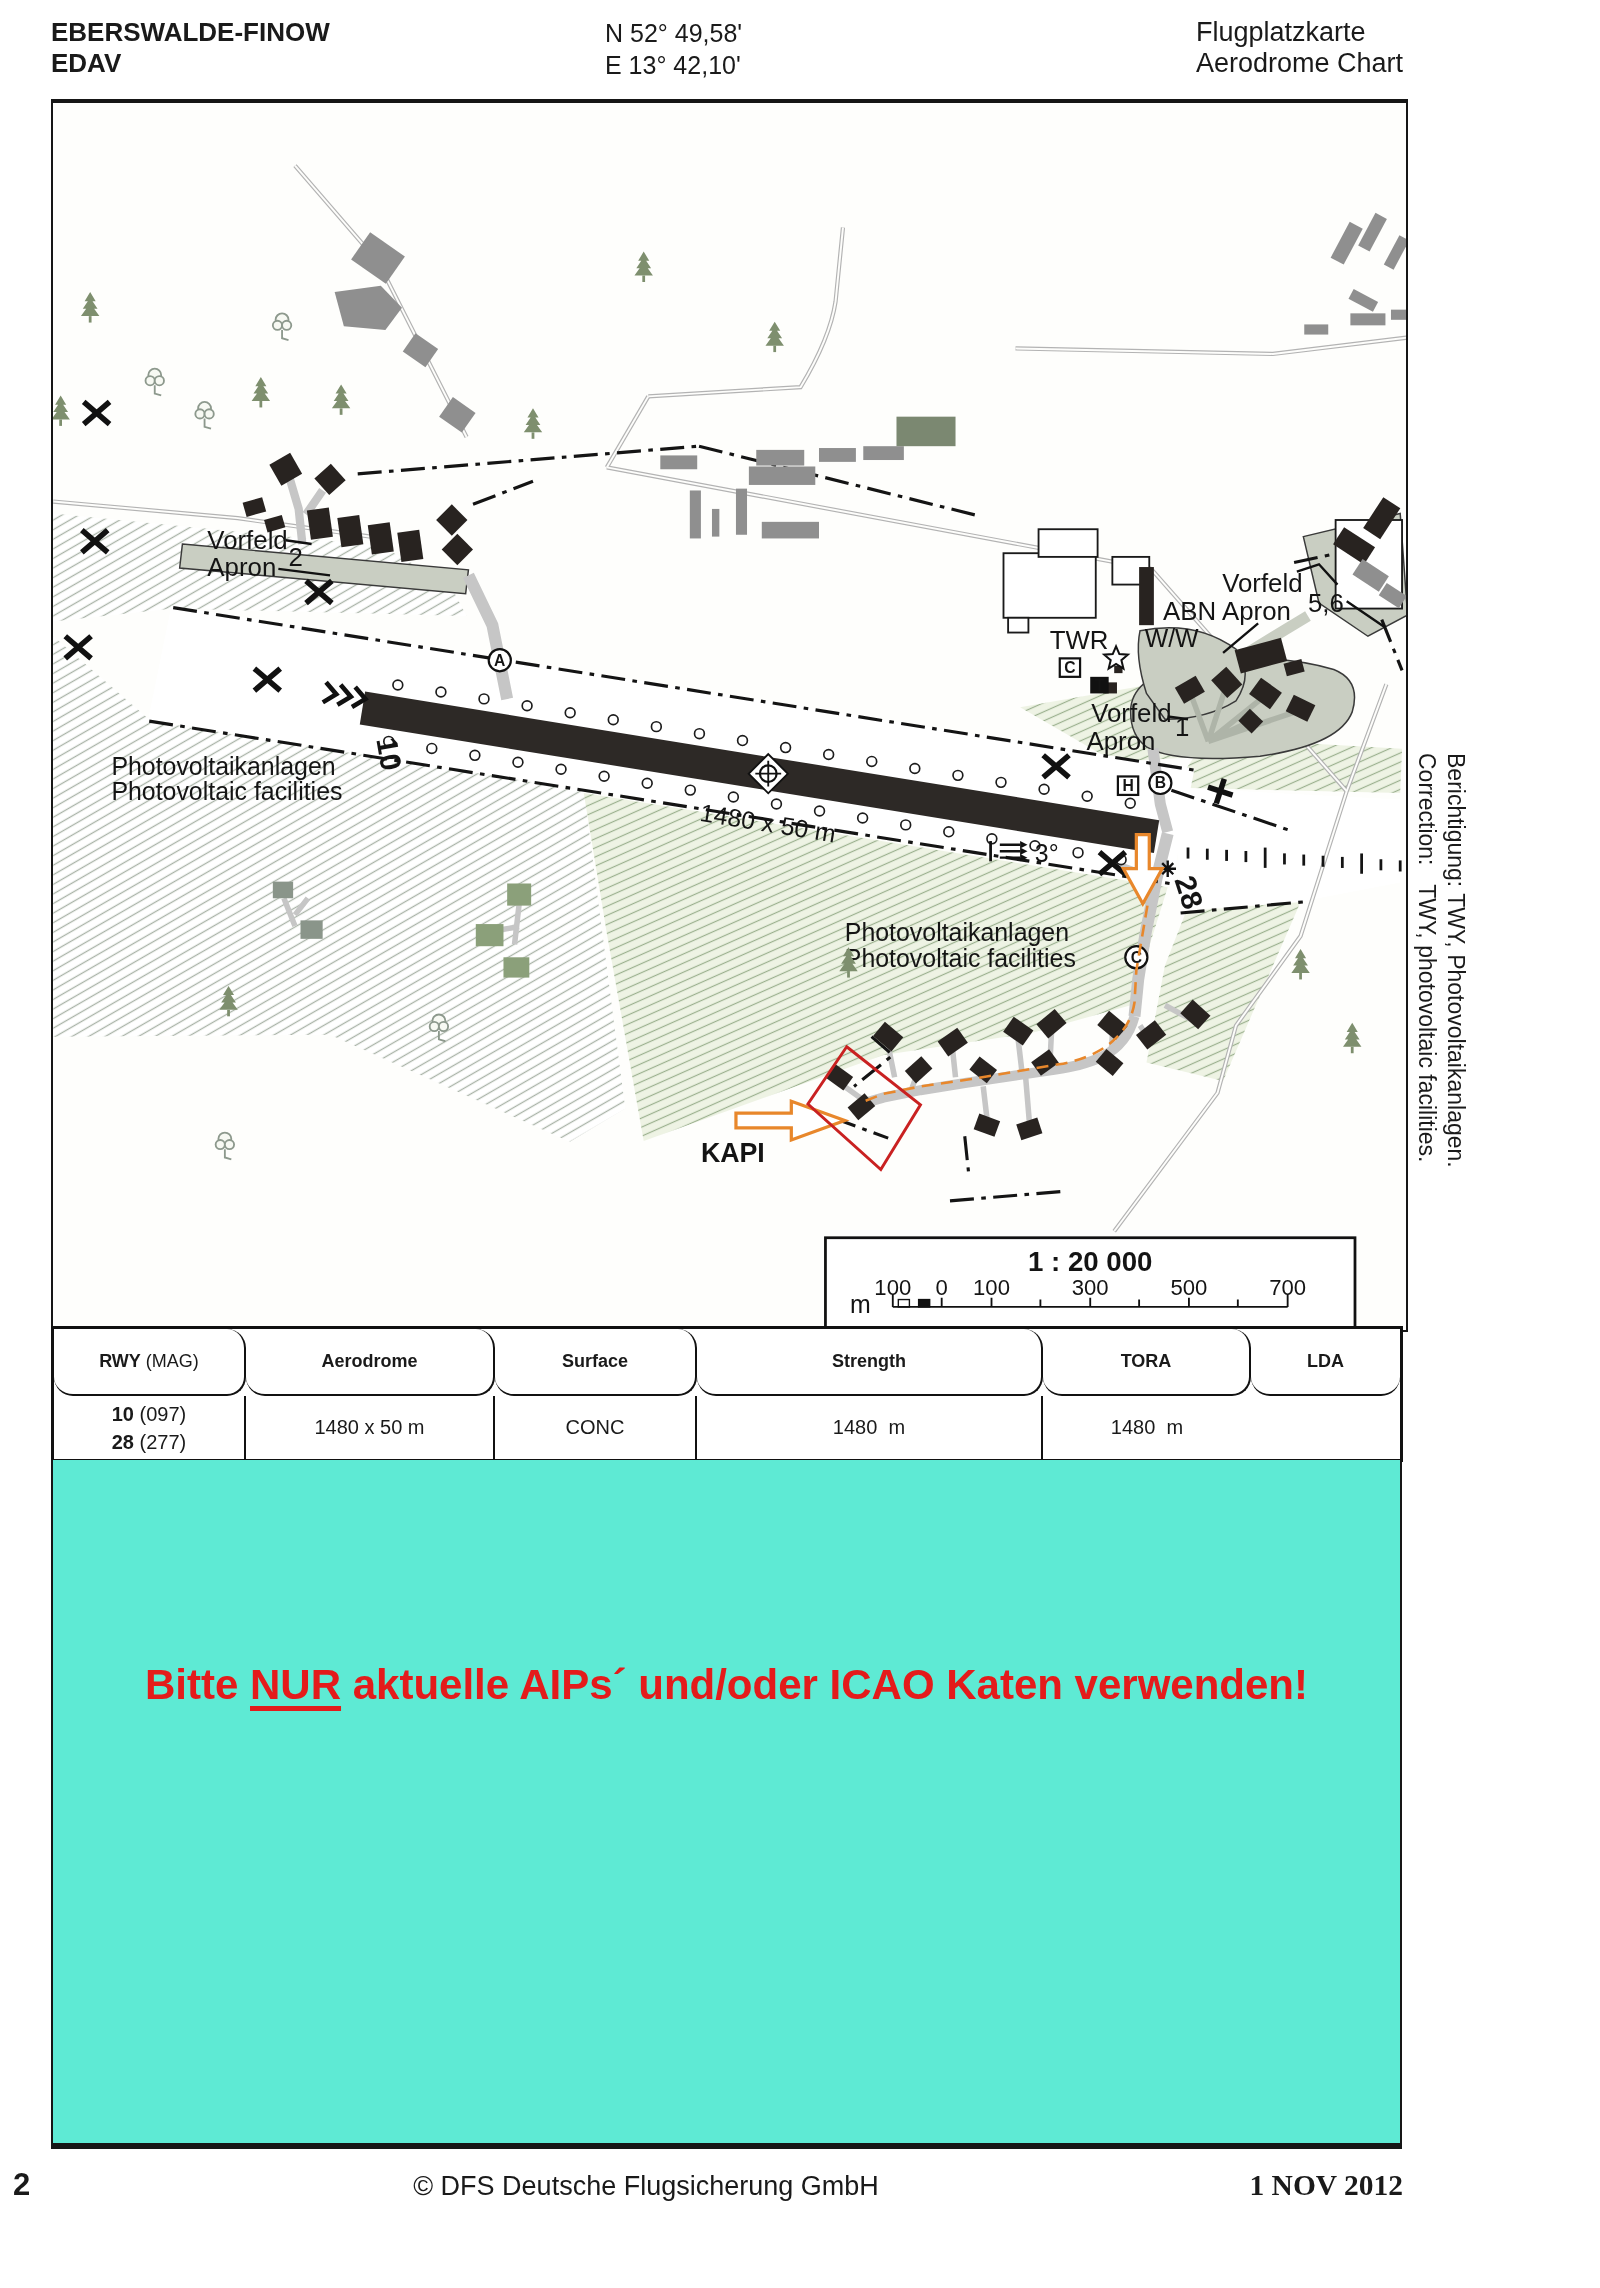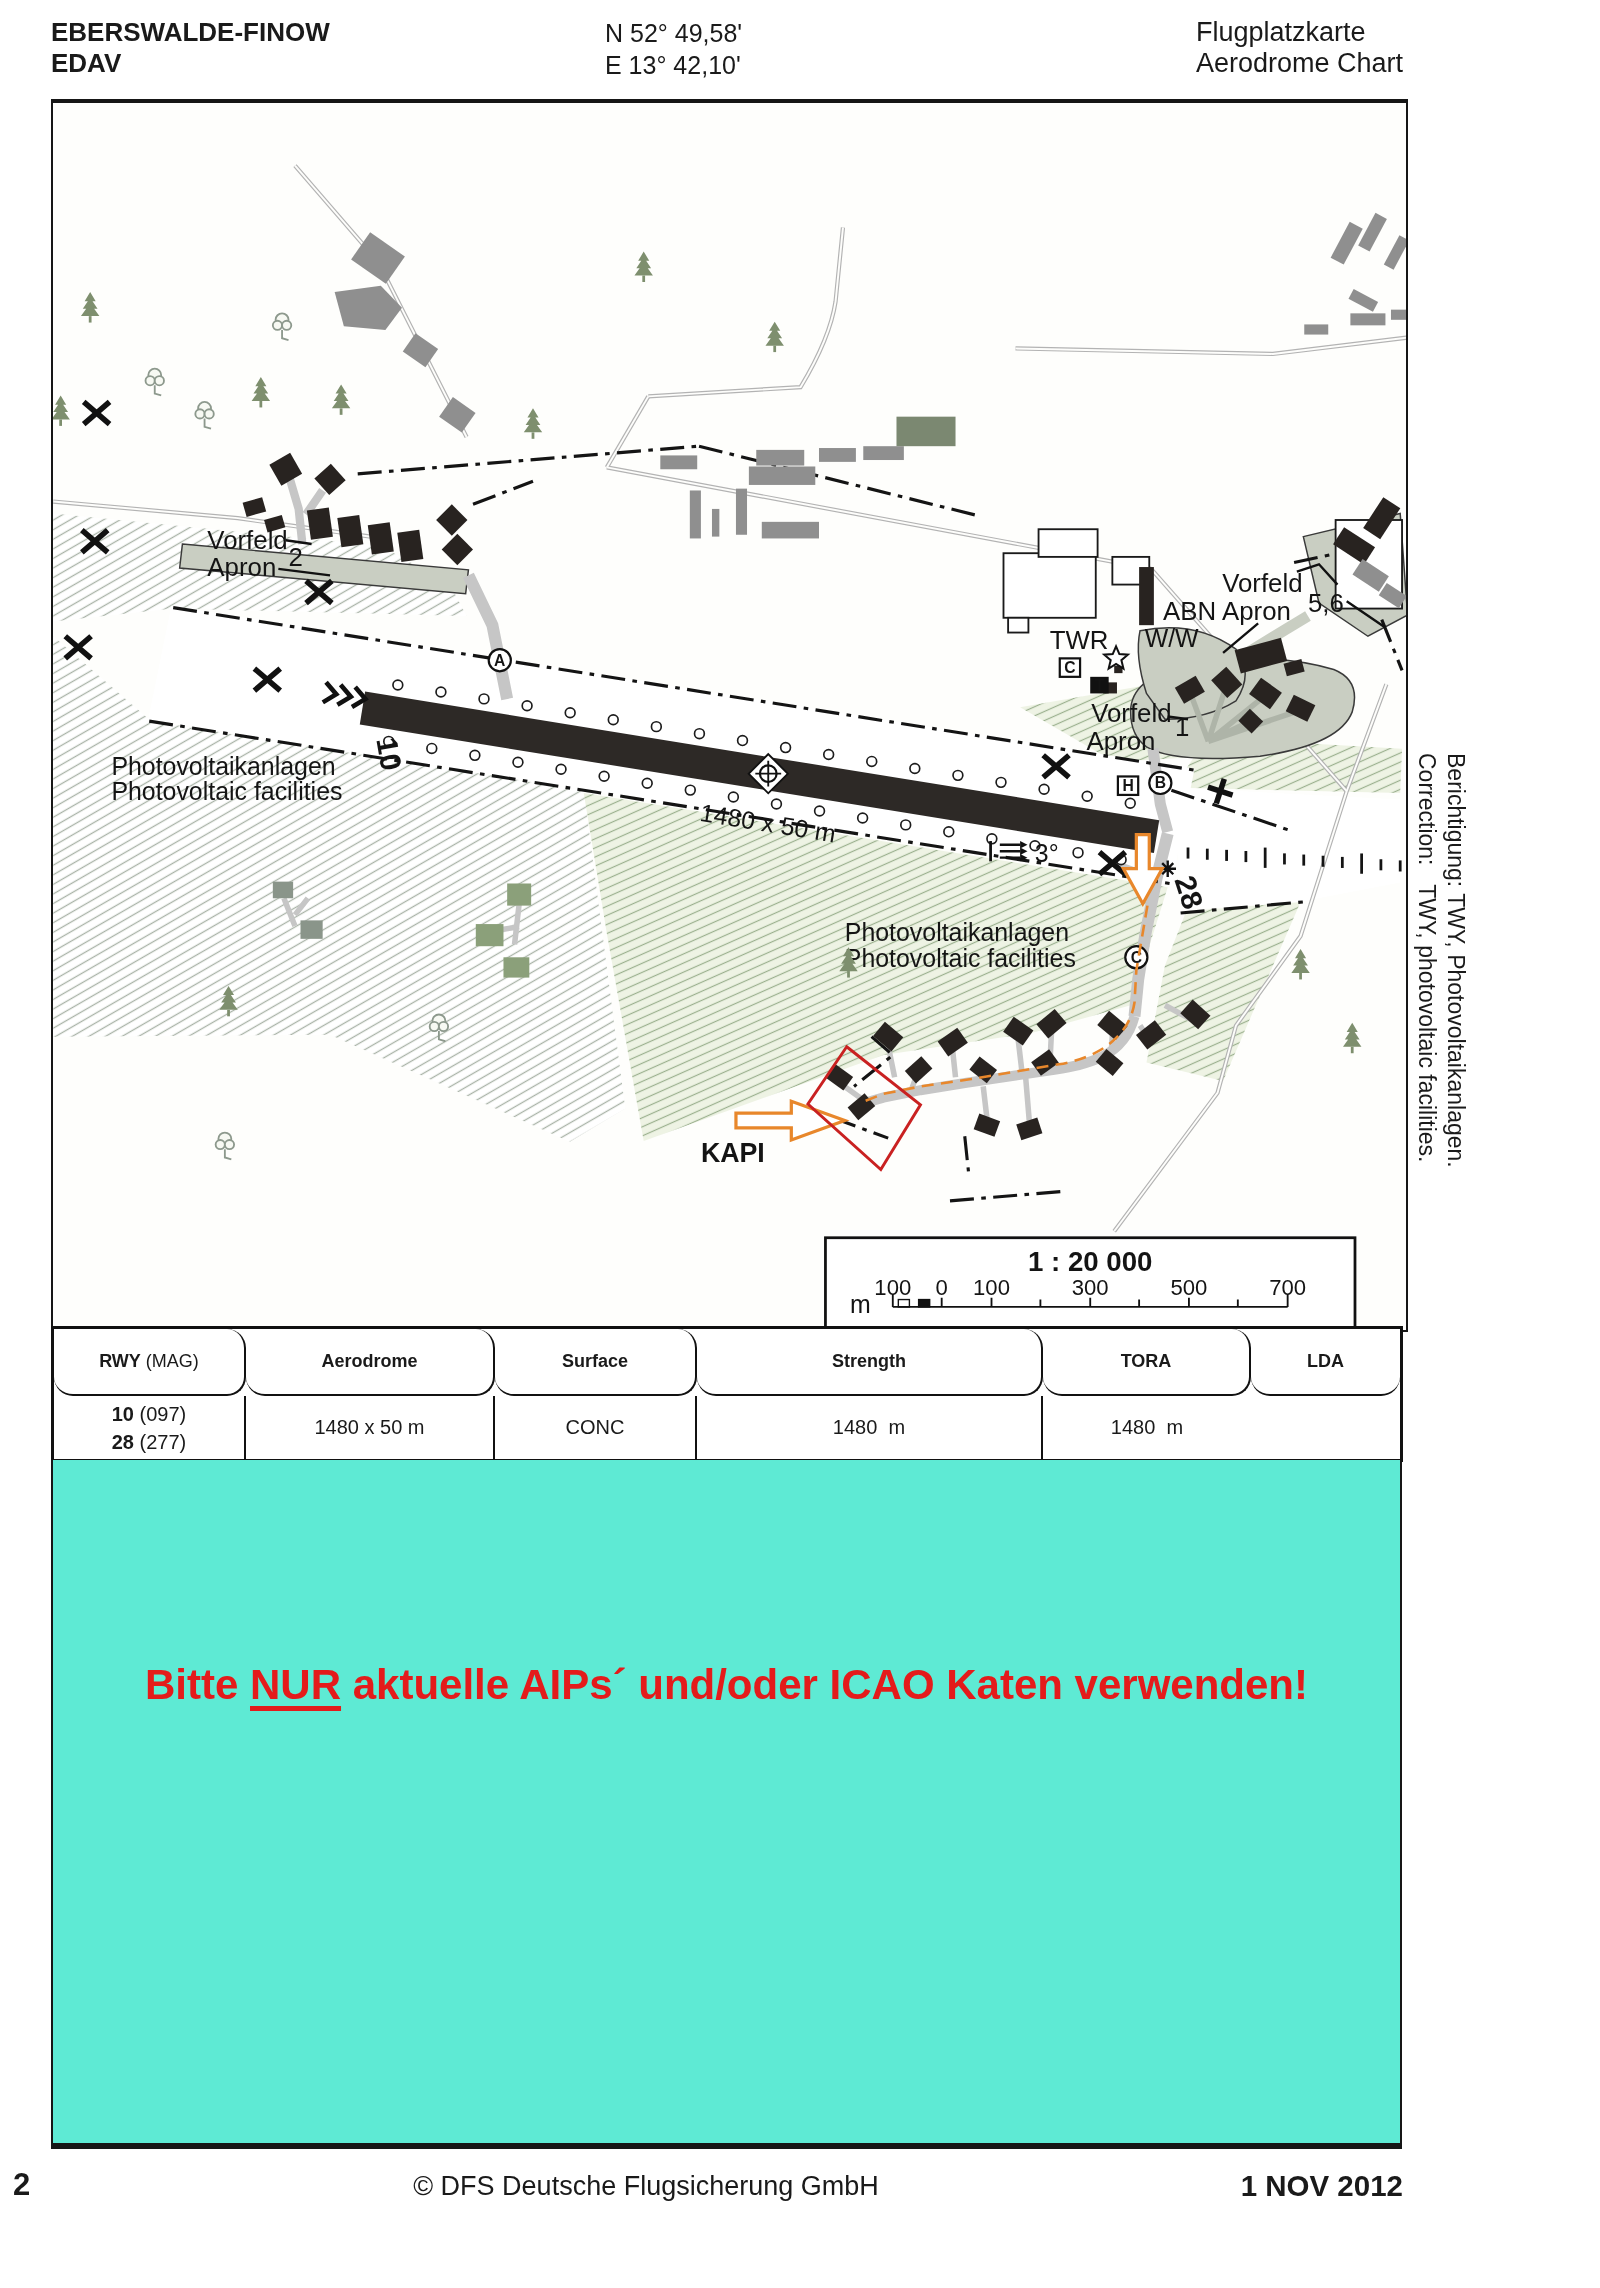--- a/index.html
+++ b/index.html
@@ -59,21 +59,21 @@
     border:2.8px solid #161616;border-top:none;border-bottom-width:6.5px;background:#5eead4;
   }
   .notice{
     position:absolute;top:159px;left:0;width:100%;text-align:center;
     font-size:42px;font-weight:bold;color:var(--red,#e41b1b);white-space:pre;
   }
   .notice .u{text-decoration:underline;text-decoration-thickness:4.6px;text-underline-offset:7.4px;}
   
   .ftr-page{left:13px;top:2167px;font-size:31px;font-weight:bold;}
   .ftr-copy{left:369px;top:2171px;width:554px;text-align:center;font-size:27px;}
-  .ftr-date{right:197px;top:2169px;font-size:29.5px;font-weight:bold;}
+  .ftr-date{right:197px;top:2169px;font-size:29.5px;font-weight:bold;font-family:Liberation Serif, serif;}
 </style>
 </head>
 <body>
 
 <div class="abs hdr-title">
   <div>EBERSWALDE-FINOW</div>
   <div>EDAV</div>
 </div>
 <div class="abs hdr-coords">
   <div>N 52° 49,58'</div>

